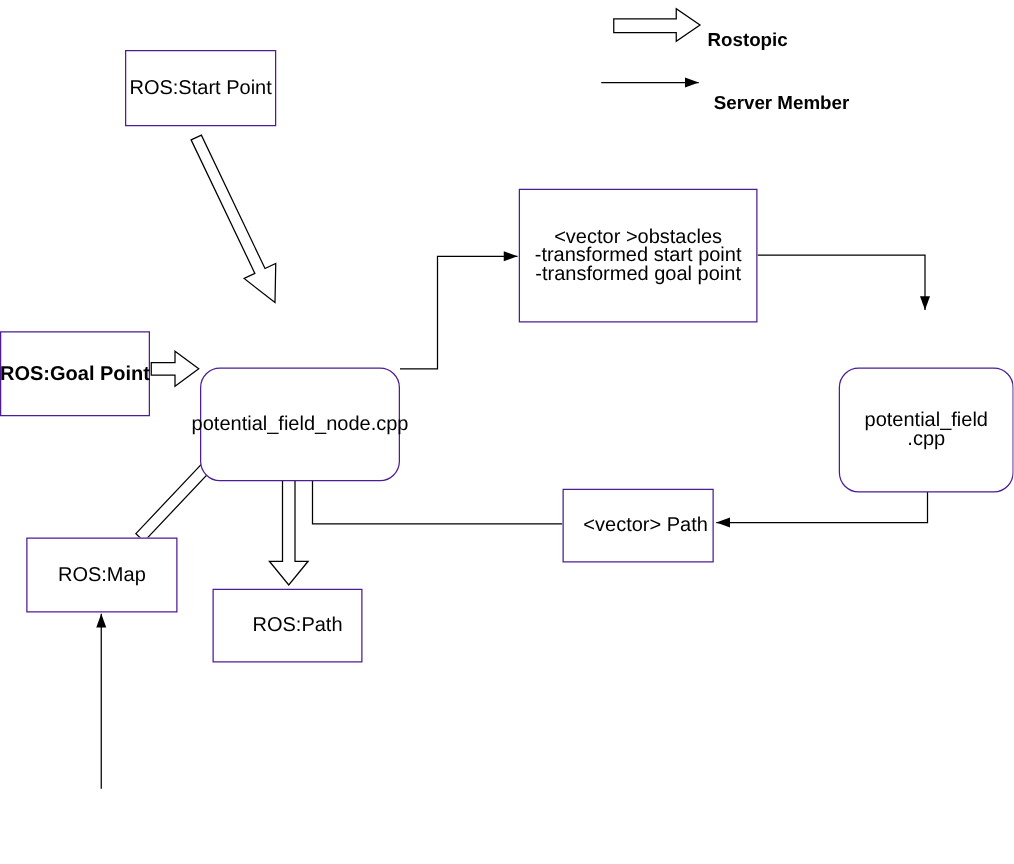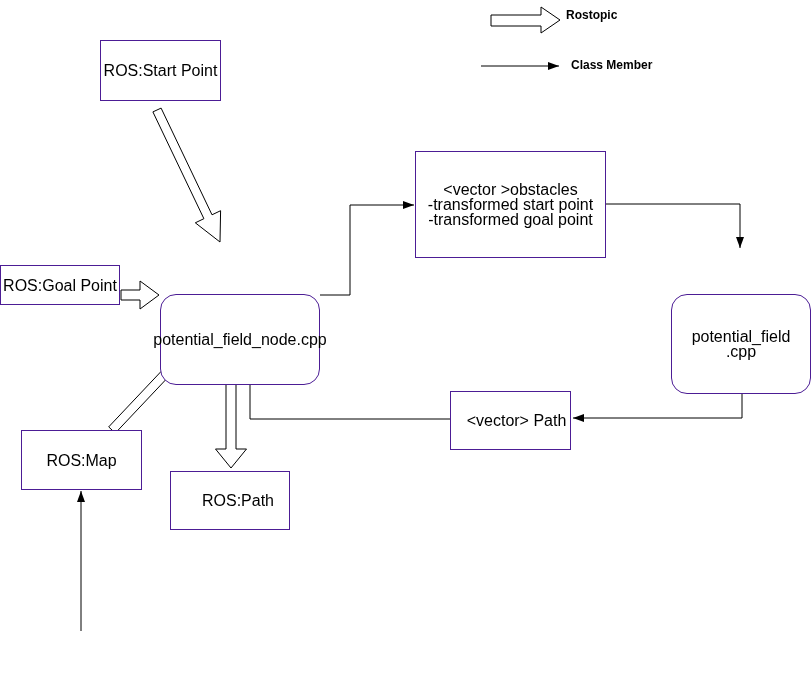--- a/index.html
+++ b/index.html
@@ -34,27 +34,28 @@
     flex-direction: column;
     align-items: center;
     justify-content: center;
     text-align: center;
     white-space: nowrap;
   }
   .rounded { border-radius: 16px; margin-top: 44px; }
   .legend-label {
     position: absolute;
     color: #000000;
-    font-size: 12px;
+    font-size: 15px;
     font-weight: bold;
     white-space: nowrap;
+    margin-top: 16px;
   }
   
   #b-start   { left: 100px; top: 40px;  width: 121px; height: 61px;  }
-  #b-goal    { left: 0px;   top: 265px; width: 120px; height: 40px;  }
+  #b-goal    { left: 0px;   top: 265px; width: 120px; height: 68px; font-weight: bold;  }
   #b-node    { left: 160px; top: 250px; width: 160px; height: 91px;  }
   #b-obst    { left: 415px; top: 151px; width: 191px; height: 107px; }
   #b-pfcpp   { left: 671px; top: 250px; width: 140px; height: 100px; }
   #b-vpath   { left: 450px; top: 391px; width: 121px; height: 59px; padding-left: 12px;  }
   #b-rosmap  { left: 21px;  top: 430px; width: 121px; height: 60px;  }
   #b-rospath { left: 170px; top: 471px; width: 120px; height: 59px; padding-left: 16px;  }
   #b-mapsrv  { left: 30px;  top: 631px; width: 101px; height: 59px;  }
   #l-rostopic { left: 566px; top: 8px;  }
   #l-classm   { left: 571px; top: 58px; }
 </style>
@@ -80,21 +81,21 @@
     <polyline points="742,350 742,418 573,418" fill="none" stroke="#000000" stroke-width="1" marker-end="url(#arrow)"></polyline>
     <polyline points="450,419 250,419 250,345" fill="none" stroke="#000000" stroke-width="1"></polyline>
     <polygon points="238,341 250.5,335.5 248.5,347.5" fill="#000000" stroke="none"></polygon>
     <polyline points="81,631 81,491" fill="none" stroke="#000000" stroke-width="1" marker-end="url(#arrow)"></polyline>
 
     <polygon points="491,15 541,15 541,7 560,20 541,33 541,26 491,26" fill="#ffffff" stroke="#000000" stroke-width="1"></polygon>
     <line x1="481" y1="66" x2="559" y2="66" stroke="#000000" stroke-width="1" marker-end="url(#arrow)"></line>
   </svg>
 
   <div id="l-rostopic" class="legend-label">Rostopic</div>
-  <div id="l-classm" class="legend-label">Class Member</div>
+  <div id="l-classm" class="legend-label">Server Member</div>
 
   <div id="b-start" class="box">
     <span>ROS:Start Point</span>
   </div>
 
   <div id="b-goal" class="box">
     <span>ROS:Goal Point</span>
   </div>
 
   <div id="b-node" class="box rounded">

